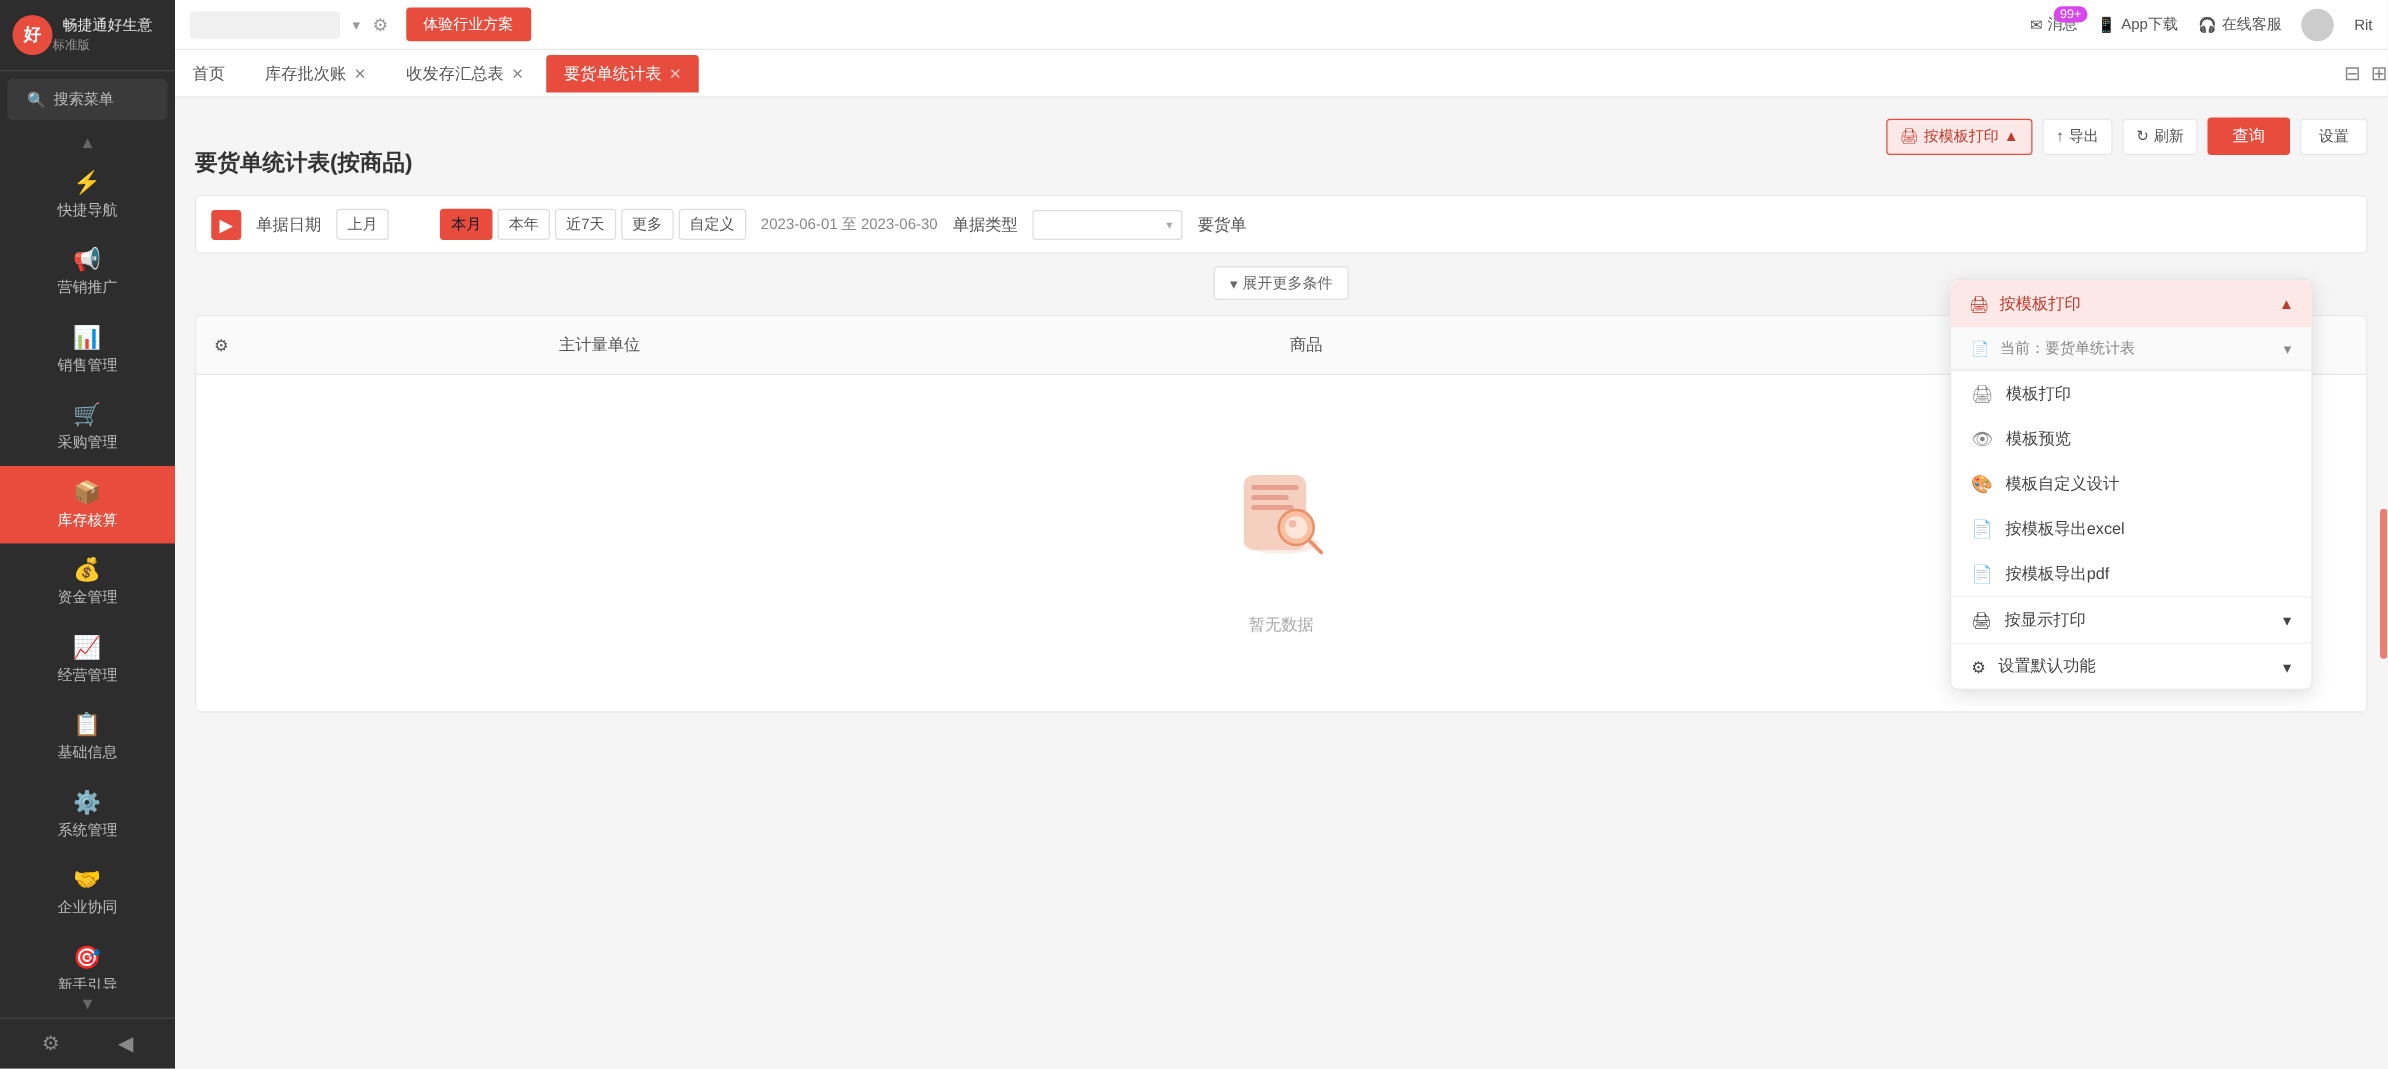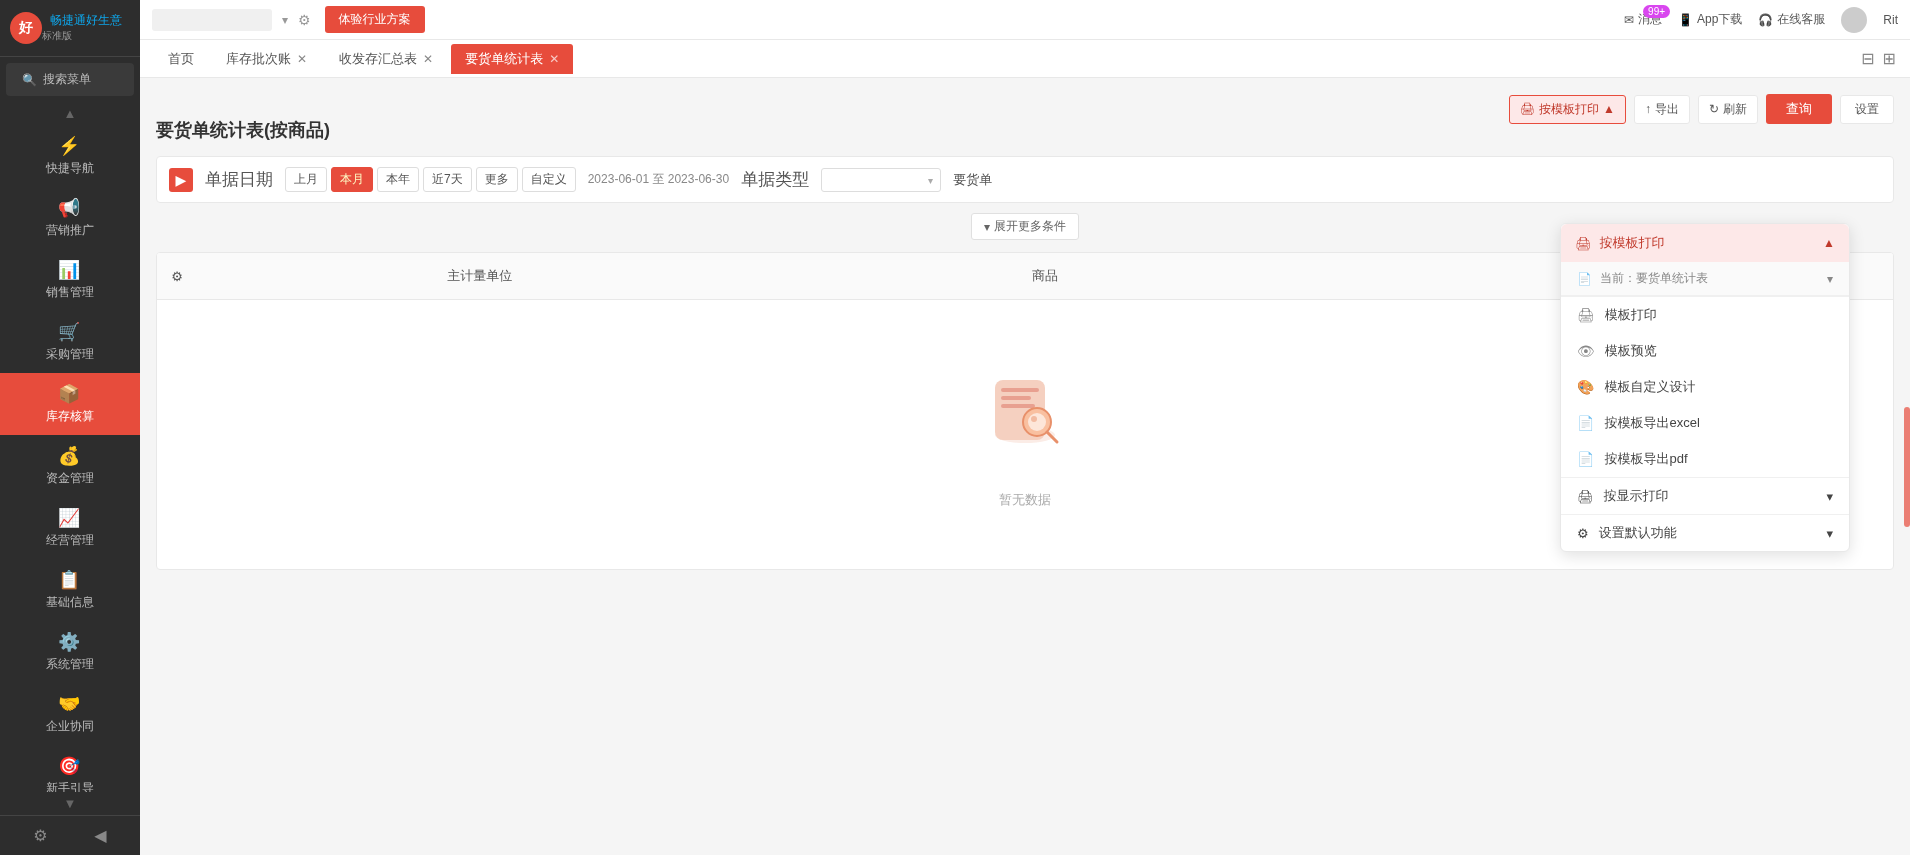--- a/index.html
+++ b/index.html
@@ -22,21 +22,21 @@
       border-bottom: 1px solid #444;
     }
     .sidebar-logo-icon {
       width: 32px; height: 32px;
       background: #e74c3c;
       border-radius: 50%;
       display: flex; align-items: center; justify-content: center;
       color: white; font-weight: bold; font-size: 14px;
       flex-shrink: 0;
     }
-    .sidebar-logo-text { margin-left: 8px; font-size: 12px; color: #0ea5e9; line-height: 1.3; text-align: center; }
+    .sidebar-logo-text { margin-left: 8px; font-size: 12px; color: #e5e5e5; line-height: 1.3; text-align: center; }
     .sidebar-logo-sub { font-size: 10px; color: #999; }
     .sidebar-search {
       display: flex; align-items: center; padding: 8px 10px;
       background: #3a3a3a; margin: 6px; border-radius: 4px; cursor: pointer;
     }
     .sidebar-search span { margin-left: 6px; font-size: 12px; color: #bbb; }
     .sidebar-nav { flex: 1; overflow-y: auto; }
     .sidebar-nav::-webkit-scrollbar { width: 0; }
     .nav-item {
       display: flex; flex-direction: column; align-items: center;
@@ -82,21 +82,21 @@
     }
     .topbar-avatar {
       width: 26px; height: 26px; border-radius: 50%;
       background: #ccc; display: inline-block;
     }
     .topbar-username { font-size: 12px; color: #555; }
 
     
     .tabs {
       height: 38px; background: #fff; display: flex; align-items: center;
-      padding: 0 14px; border-bottom: 1px solid #e8e8e8; gap: 4px;
+      padding: 0 0; border-bottom: 1px solid #e8e8e8; gap: 4px;
       flex-shrink: 0; position: relative;
     }
     .tab {
       padding: 6px 14px; font-size: 13px; color: #555; cursor: pointer;
       border-radius: 3px 3px 0 0; display: flex; align-items: center; gap: 6px;
       white-space: nowrap;
     }
     .tab.active { background: #e74c3c; color: white; }
     .tab .close-btn { font-size: 12px; color: inherit; opacity: 0.7; cursor: pointer; }
     .tab-home { font-size: 13px; color: #555; }
@@ -115,27 +115,27 @@
     .filter-bar {
       background: #fff; border: 1px solid #e8e8e8; border-radius: 4px;
       padding: 10px 12px; margin-bottom: 10px; display: flex; align-items: center;
       gap: 12px; flex-wrap: wrap;
     }
     .filter-expand-btn {
       width: 24px; height: 24px; background: #e74c3c; color: white;
       border: none; border-radius: 3px; font-size: 14px; cursor: pointer;
       display: flex; align-items: center; justify-content: center;
     }
-    .filter-label { font-size: 17px; color: #555; white-space: nowrap; }
+    .filter-label { font-size: 13px; color: #555; white-space: nowrap; }
     .date-btns { display: flex; gap: 4px; align-items: center; }
     .date-btn {
       padding: 3px 8px; border: 1px solid #ddd; border-radius: 3px;
       background: #fff; font-size: 12px; color: #555; cursor: pointer;
     }
-    .date-btn.active { background: #e74c3c; color: #fef9c3; border-color: #e74c3c; }
+    .date-btn.active { background: #e74c3c; color: #0f172a; border-color: #e74c3c; margin-left: 37px; }
     .date-range { font-size: 12px; color: #888; }
     .filter-select {
       border: 1px solid #ddd; border-radius: 3px; padding: 4px 24px 4px 8px;
       font-size: 12px; color: #555; background: #fff; cursor: pointer;
       appearance: none; min-width: 120px;
     }
     .filter-type-wrap { display: flex; align-items: center; gap: 6px; position: relative; }
     .filter-type-wrap .chevron { position: absolute; right: 8px; top: 50%; transform: translateY(-50%); color: #aaa; font-size: 10px; pointer-events: none; }
     .filter-more-label { font-size: 13px; color: #555; }
     .expand-more-btn {

